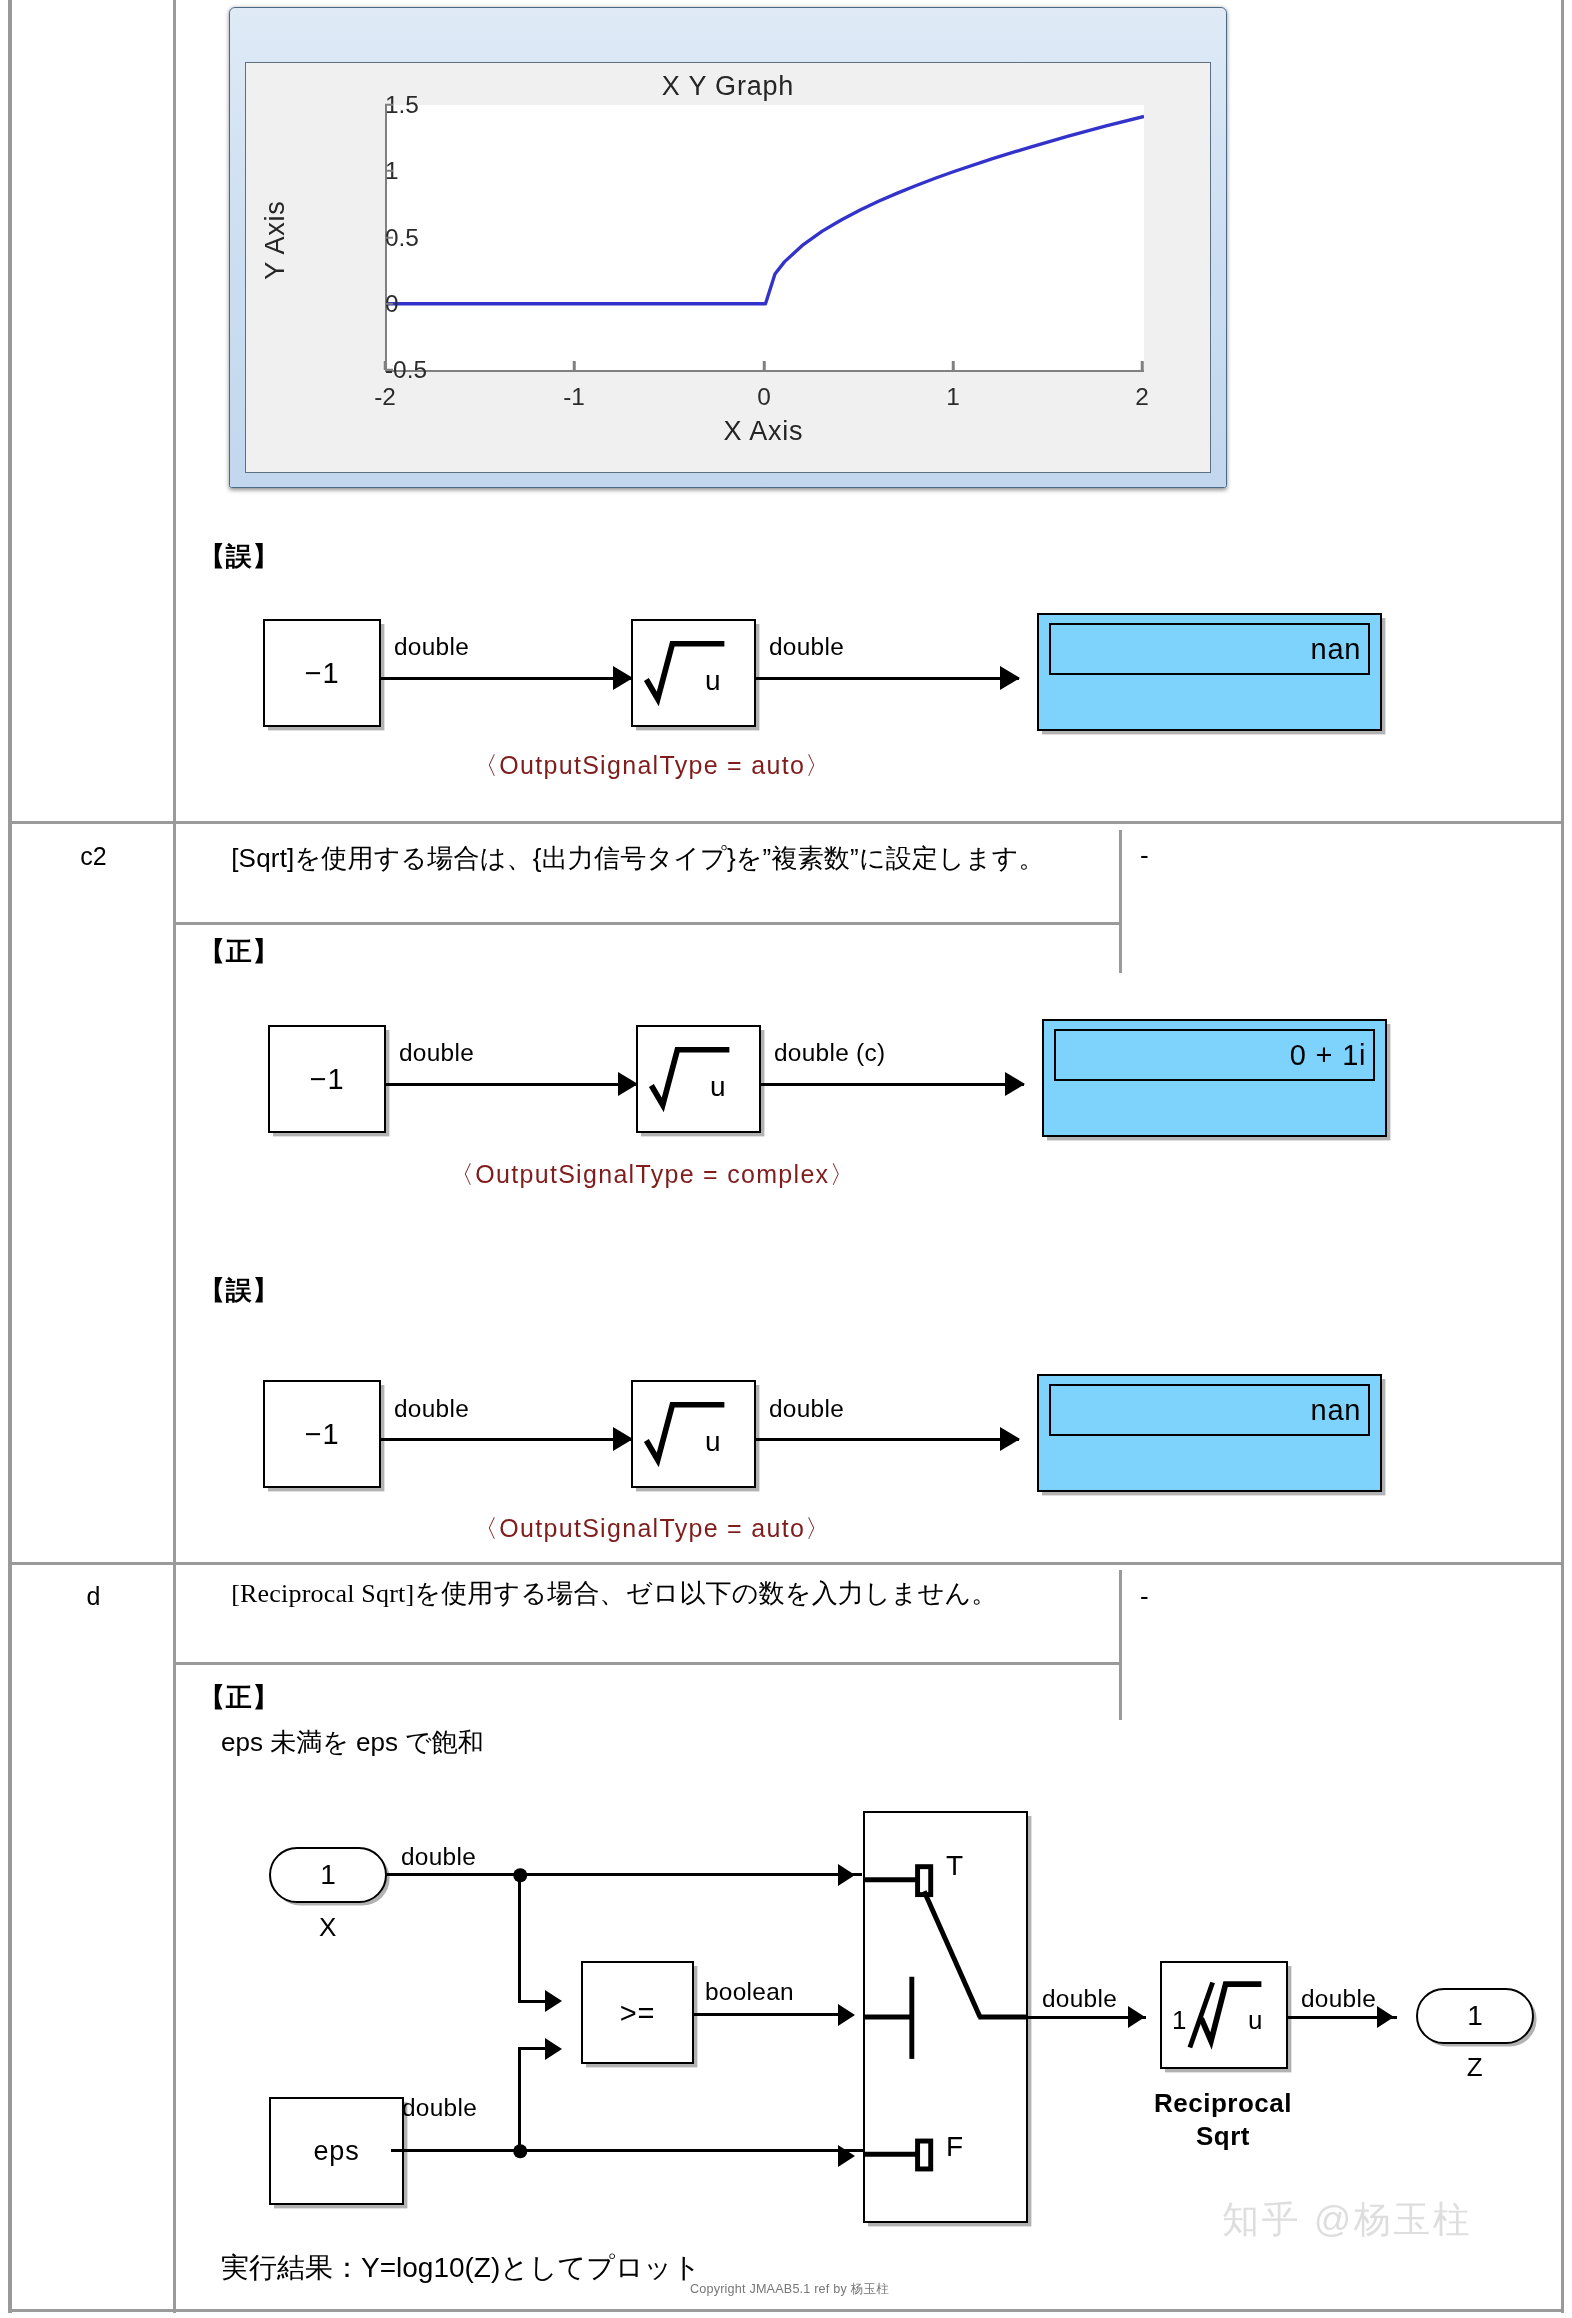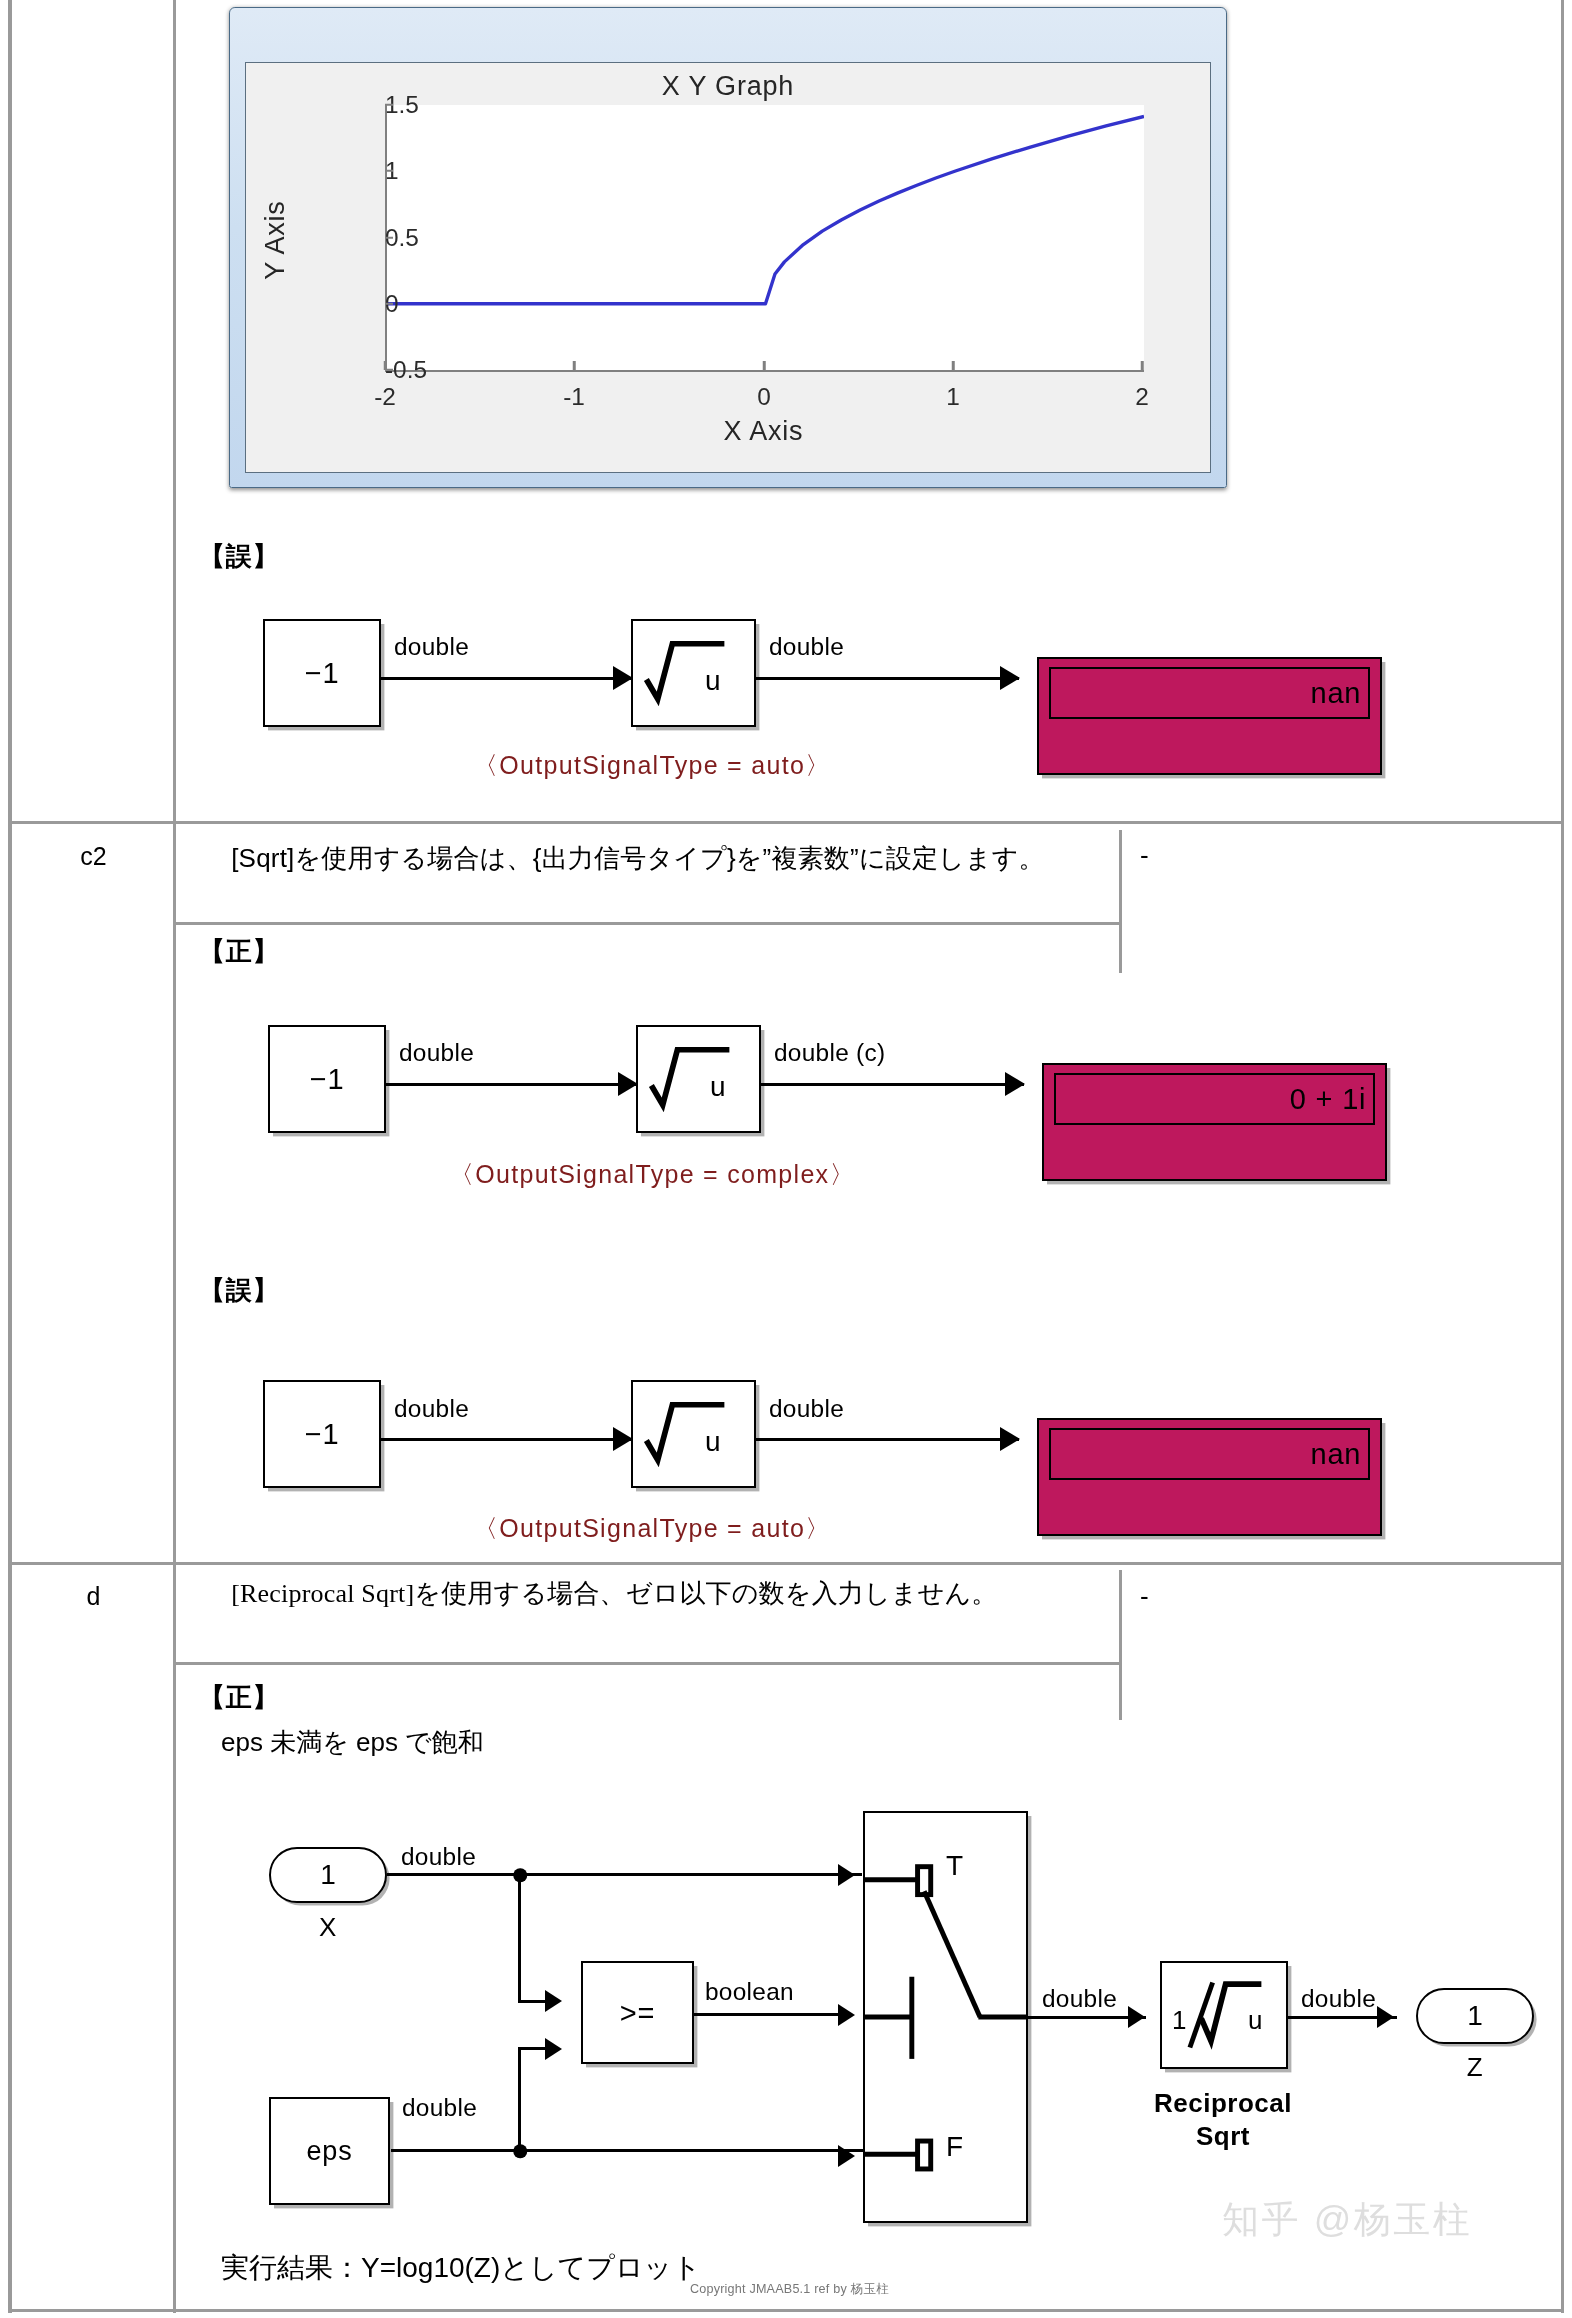--- a/index.html
+++ b/index.html
@@ -85,22 +85,22 @@
     box-shadow:4.2px 4.2px 0 -0.8px rgba(0,0,0,.30);}
   .blk .lbl{position:absolute;left:0;right:0;top:50%;transform:translateY(-50%);
     text-align:center;font-size:29px;letter-spacing:0.8px;}
   .wire{position:absolute;background:#000;}
   .arrow{position:absolute;width:0;height:0;border-top:12.6px solid transparent;
     border-bottom:12.6px solid transparent;border-left:20px solid #000;}
   .arrow-sm{position:absolute;width:0;height:0;border-top:11px solid transparent;
     border-bottom:11px solid transparent;border-left:17.7px solid #000;}
   .sig{position:absolute;font-size:24.4px;letter-spacing:0.3px;white-space:nowrap;}
   .annot{position:absolute;font-size:25px;color:#7f1d1d;letter-spacing:1.3px;white-space:nowrap;}
-  .dispblk{position:absolute;background:#be185d;border:2.5px solid #000;box-sizing:border-box;
-    box-shadow:4.2px 4.2px 0 -0.8px rgba(0,0,0,.30);margin-top:44px;}
+  .dispblk{position:absolute;background:#7dd3fc;border:2.5px solid #000;box-sizing:border-box;
+    box-shadow:4.2px 4.2px 0 -0.8px rgba(0,0,0,.30);}
   .dispblk .inner{position:absolute;left:10px;top:8.4px;right:10px;height:52px;
     border:2.5px solid #000;box-sizing:border-box;}
   .dispblk .val{position:absolute;right:6.7px;top:50%;transform:translateY(-50%);
     font-size:29px;letter-spacing:0.8px;white-space:nowrap;}
   .dot{position:absolute;width:13.5px;height:13.5px;border-radius:50%;background:#000;
     transform:translate(-50%,-50%);}
   .port{position:absolute;background:#fff;border:2.5px solid #000;border-radius:841px;
     box-sizing:border-box;box-shadow:3.4px 3.4px 0 -0.8px rgba(0,0,0,.30);}
   .port .lbl{position:absolute;left:0;right:0;top:50%;transform:translateY(-50%);
     text-align:center;font-size:28px;}
@@ -272,21 +272,21 @@
     <div class="portname" style="left:269px;top:1912px;width:118px;">X</div>
     <div class="sig" style="left:401px;top:1843px;">double</div>
 
     <div class="wire" style="left:387px;top:1873px;width:475px;height:3.4px;"></div>
     <div class="dot" style="left:520px;top:1875px;"></div>
 
     <div class="wire" style="left:518px;top:1873px;width:3.4px;height:130px;"></div>
     <div class="wire" style="left:518px;top:2000px;width:39px;height:3.4px;"></div>
     <div class="arrow-sm" style="left:545px;top:1990px;"></div>
 
-    <div class="blk" style="left:269px;top:2097px;width:121px;height:108px;">
+    <div class="blk" style="left:269px;top:2097px;width:135px;height:108px;">
       <div class="lbl" style="font-size:27px;">eps</div>
     </div>
     <div class="sig" style="left:402px;top:2094px;">double</div>
     <div class="wire" style="left:391px;top:2149px;width:473px;height:3.4px;"></div>
     <div class="dot" style="left:520px;top:2151px;"></div>
 
     <div class="wire" style="left:518px;top:2047px;width:3.4px;height:104px;"></div>
     <div class="wire" style="left:518px;top:2047px;width:39px;height:3.4px;"></div>
     <div class="arrow-sm" style="left:545px;top:2038px;"></div>
 

